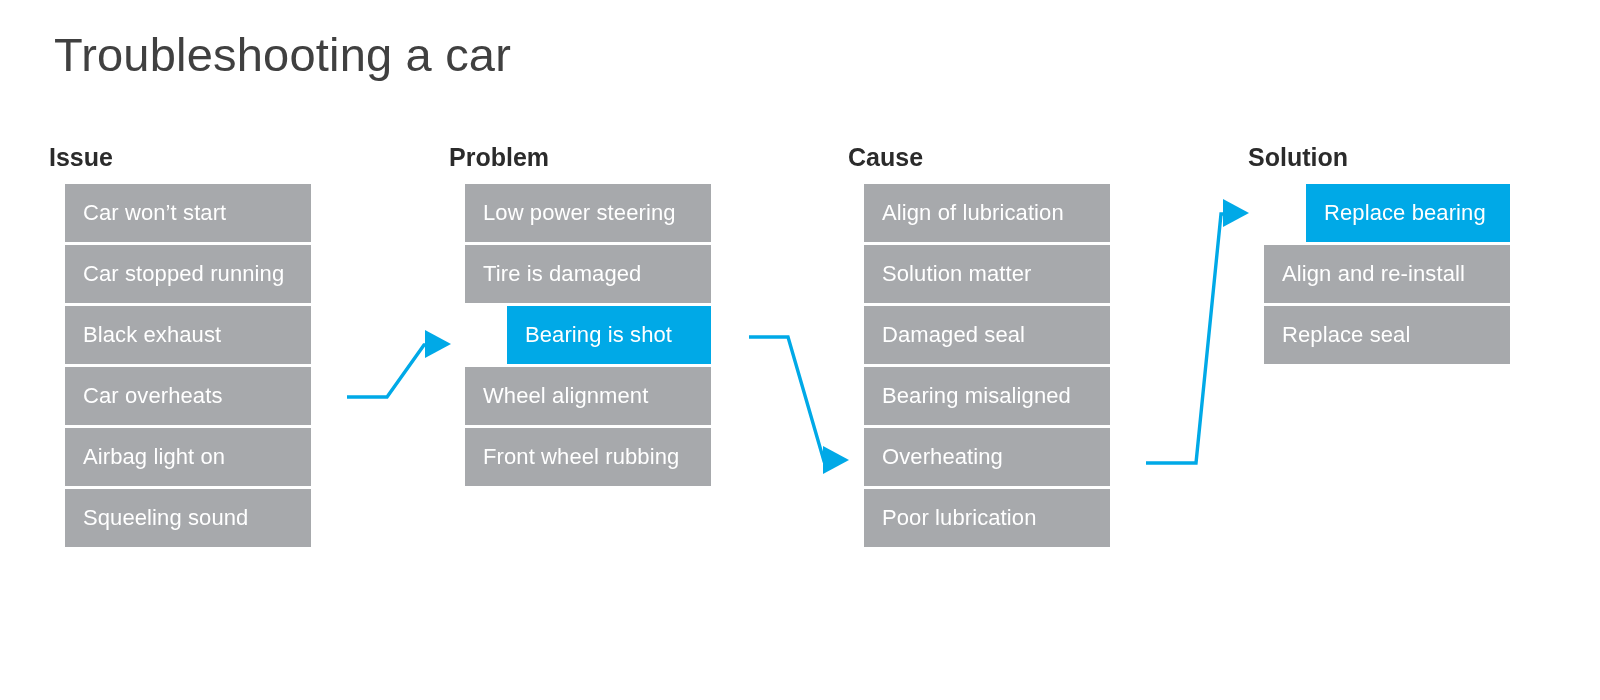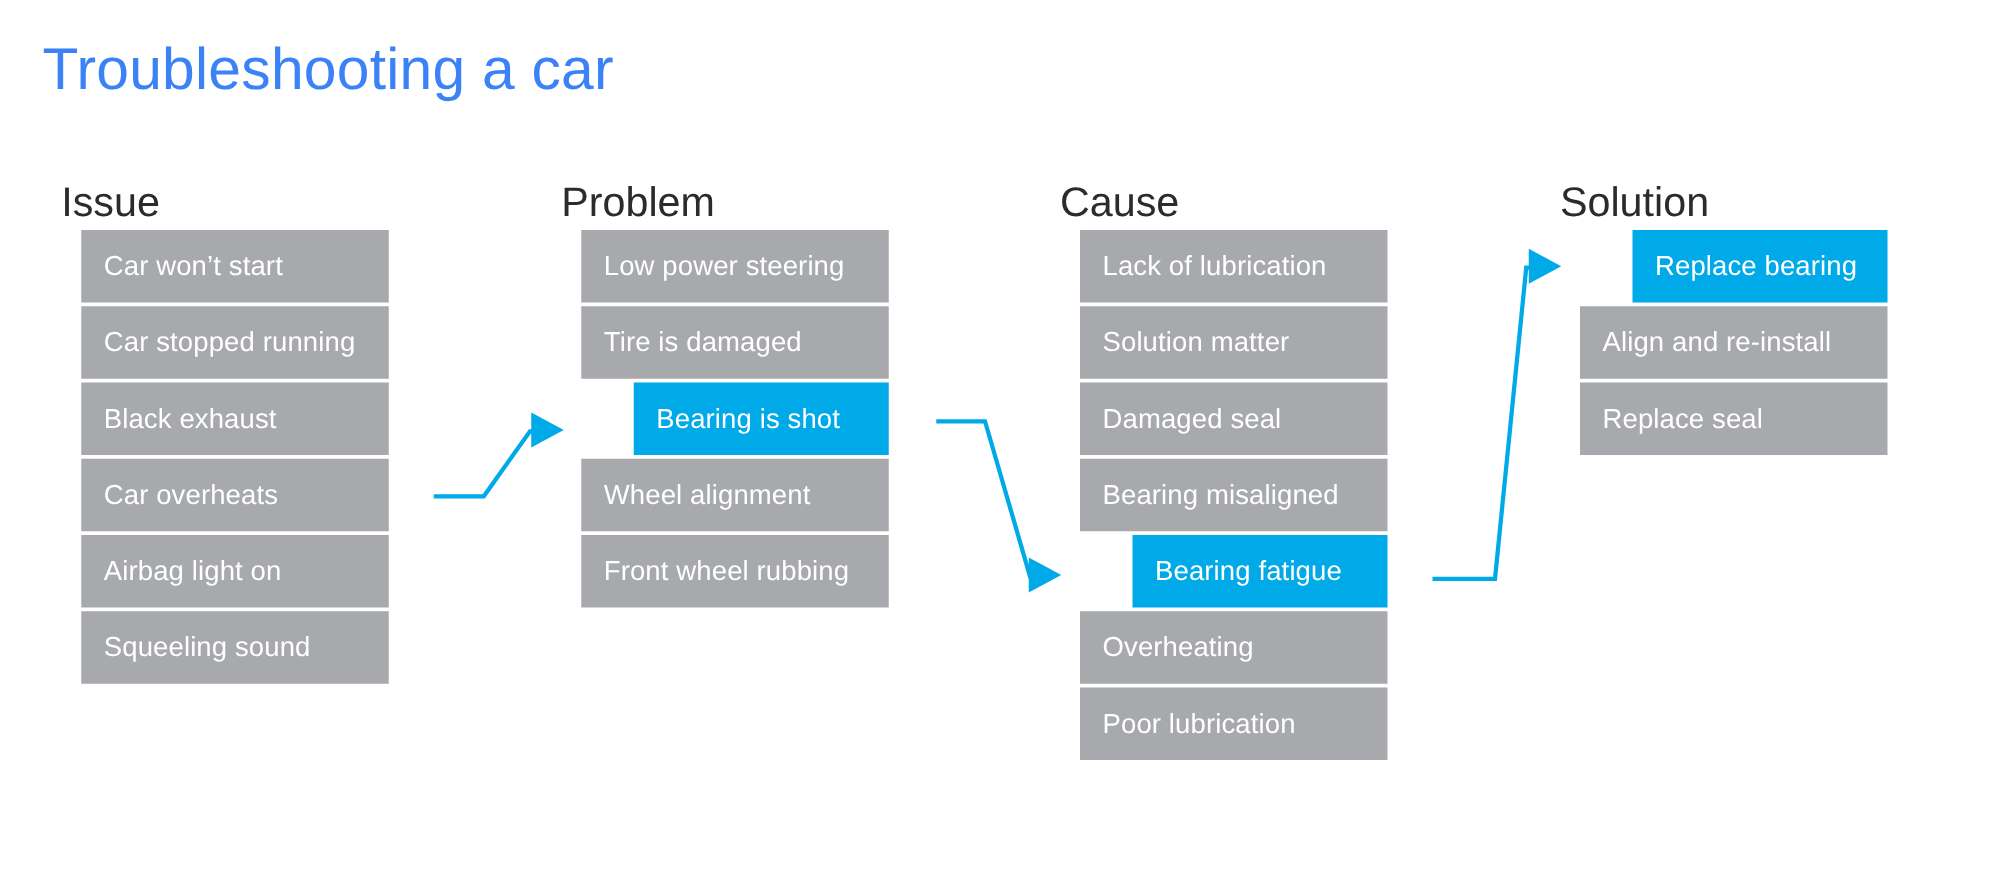--- a/index.html
+++ b/index.html
@@ -10,37 +10,37 @@
     width: 1600px;
     height: 700px;
     background: #ffffff;
     font-family: "Liberation Sans", sans-serif;
     overflow: hidden;
     position: relative;
   }
 
   #page-title {
     position: absolute;
-    left: 34px;
+    left: 54px;
     top: 28px;
     font-size: 47px;
     font-weight: 300;
-    color: #3b82f6;
+    color: #404040;
     letter-spacing: 0.2px;
     white-space: nowrap;
     line-height: 1.15;
   }
 
   .column {
     position: absolute;
     width: 282px;
   }
   .column-header {
-    font-size: 33px;
-    font-weight: 400;
+    font-size: 25px;
+    font-weight: 700;
     color: #2b2b2b;
     line-height: 1;
     position: absolute;
     top: 0;
     left: 0;
     white-space: nowrap;
   }
   .column-rows {
     position: absolute;
     top: 39px;
@@ -127,33 +127,30 @@
     <div class="row">
         <span>Front wheel rubbing</span>
       </div>
   </div>
 </div>
 
 <div class="column" id="column-2" style="left:848px; top:145px;">
   <div class="column-header">Cause</div>
   <div class="column-rows">
     <div class="row">
-        <span>Lack of lubrication</span>
+        <span>Align of lubrication</span>
       </div>
     <div class="row">
         <span>Solution matter</span>
       </div>
     <div class="row">
         <span>Damaged seal</span>
       </div>
     <div class="row">
         <span>Bearing misaligned</span>
-      </div>
-    <div class="row is-highlighted">
-        <span>Bearing fatigue</span>
       </div>
     <div class="row">
         <span>Overheating</span>
       </div>
     <div class="row">
         <span>Poor lubrication</span>
       </div>
   </div>
 </div>
 

